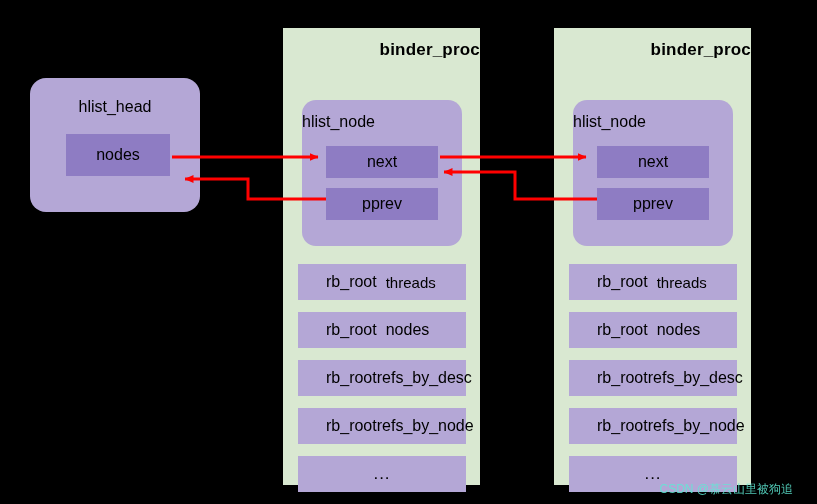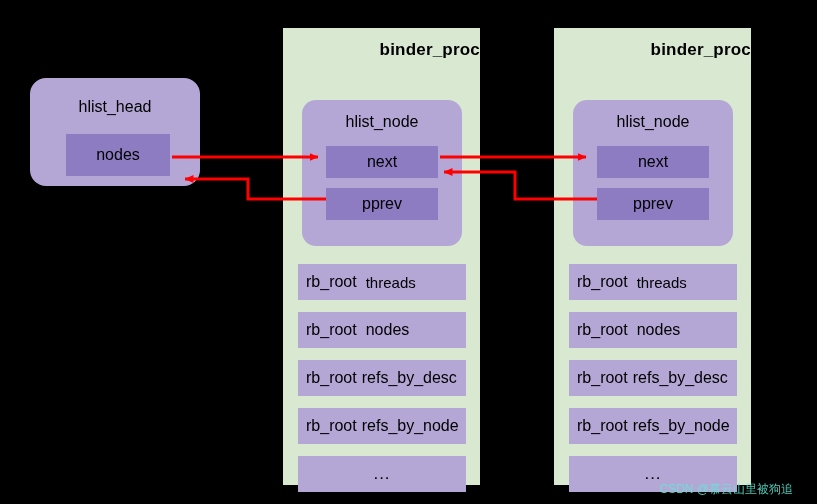--- a/index.html
+++ b/index.html
@@ -39,21 +39,20 @@
     position: absolute;
     background: #b4a7d6;
     border-radius: 14px;
     box-sizing: border-box;
   }
   .node-card-title {
     position: absolute;
     left: 0;
     right: 0;
     top: 13px;
-    text-align: center;
     font-size: 16px;
     color: #000000;
   }
 
   
   .field {
     position: absolute;
     background: #8e7cc3;
     display: flex;
     align-items: center;
@@ -80,21 +79,21 @@
     color: #000000;
   }
 
   
   .rb-row {
     position: absolute;
     background: #b4a7d6;
     display: flex;
     align-items: center;
     box-sizing: border-box;
-    padding-left: 8px;
+    padding-left: 28px;
     color: #000000;
   }
   .rb-row.center {
     justify-content: center;
     padding-left: 0;
   }
   .rb-type {
     font-size: 16px;
     white-space: pre;
   }
@@ -126,21 +125,21 @@
     color: #5eead4;
     opacity: 0.85;
     white-space: nowrap;
   }
 </style>
 </head>
 <body>
 
 <div id="canvas">
 
-  <div class="head-card" style="left:30px; top:78px; width:170px; height:108px;">
+  <div class="head-card" style="left:30px; top:78px; width:170px; height:134px;">
     <div class="head-card-title">hlist_head</div>
     <div class="field" style="left:36px; top:56px; width:104px; height:42px;">nodes</div>
   </div>
 
   <div class="proc-panel" style="left:283px; top:28px; width:197px; height:457px;">
     <div class="proc-title">binder_proc</div>
 
     <div class="node-card" style="left:19px; top:72px; width:160px; height:146px;">
       <div class="node-card-title">hlist_node</div>
       <div class="field" style="left:24px; top:46px; width:112px; height:32px;">next</div>

